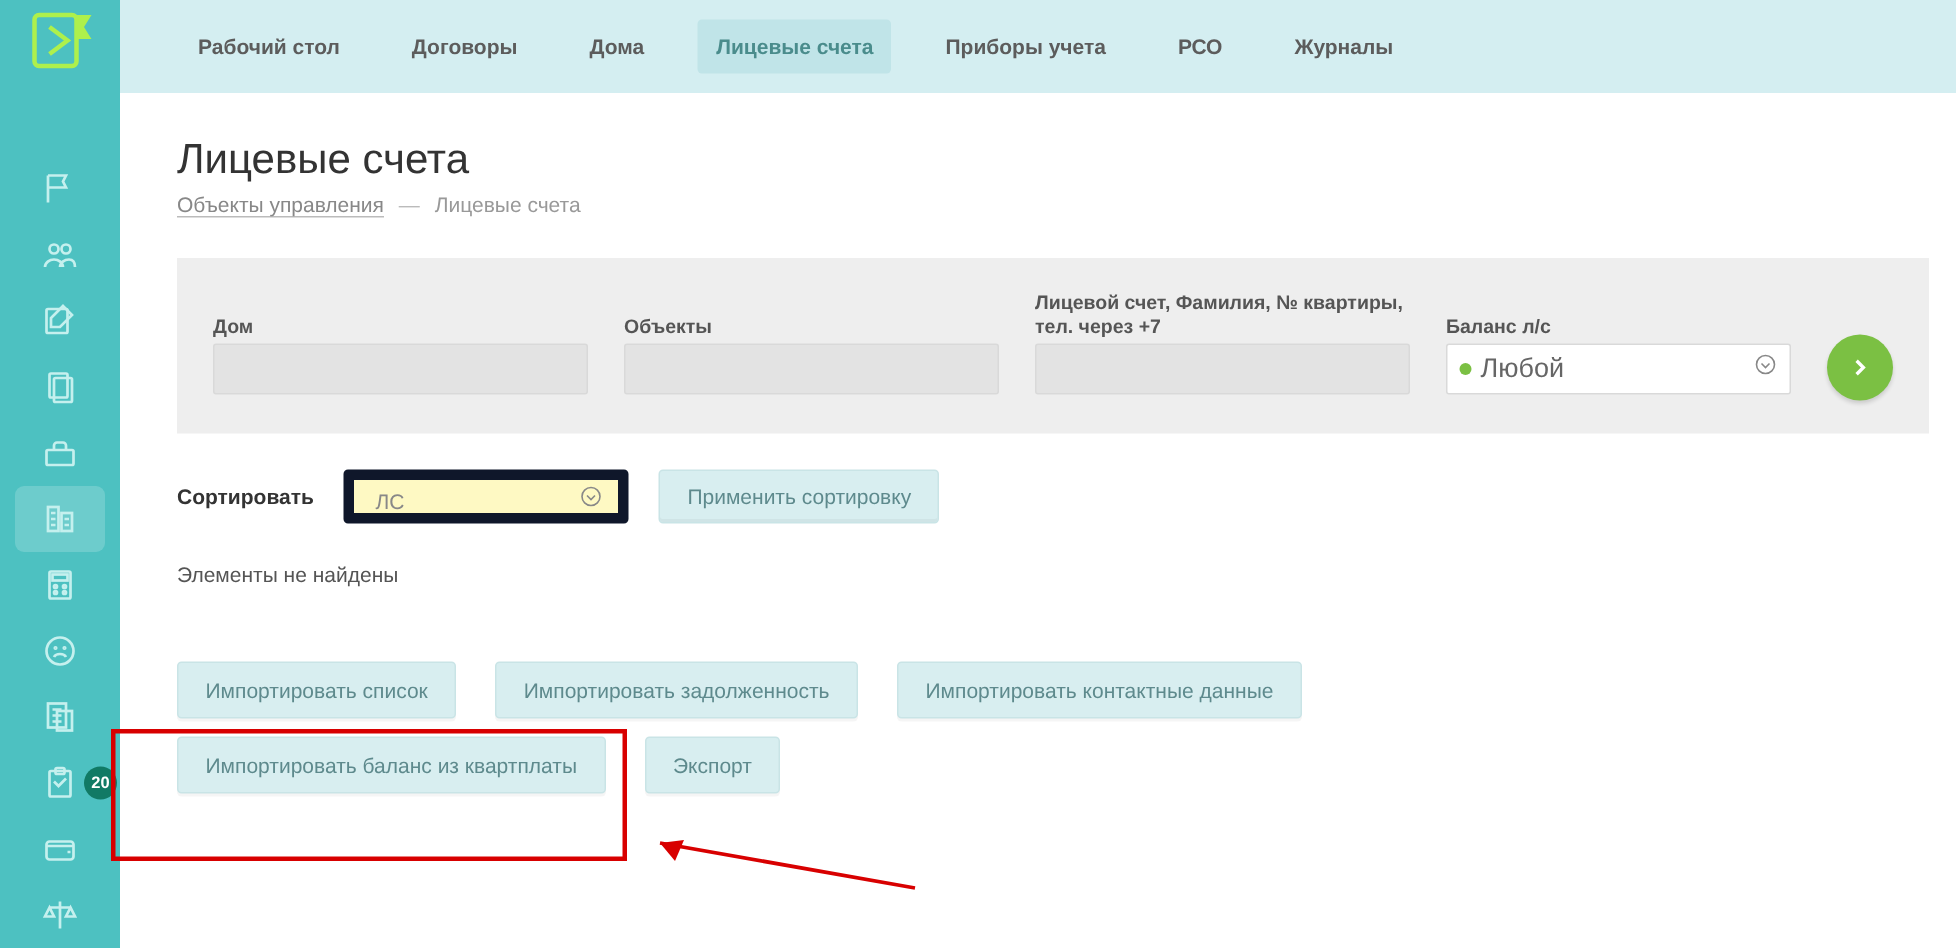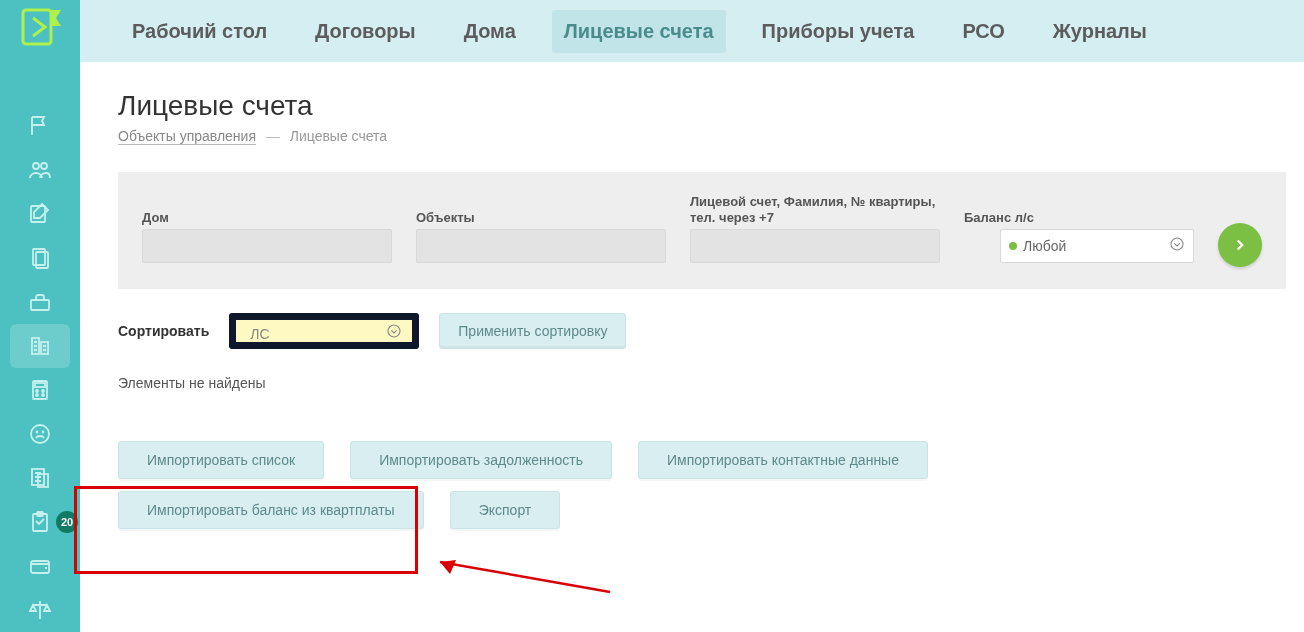--- a/index.html
+++ b/index.html
@@ -11,53 +11,53 @@
   .sidebar .logo { width: 80px; height: 62px; background: #4dc1c1; display:flex; align-items:center; justify-content:center; }
   .sidebar .nav { margin-top: 30px; display:flex; flex-direction:column; gap: 0; align-items:center; width:100%; }
   .sidebar .nav-item { width: 100%; height: 44px; display:flex; align-items:center; justify-content:center; color: #c5f0ee; position: relative; cursor: pointer; }
   .sidebar .nav-item.active { background: rgba(255,255,255,0.18); border-radius: 6px; margin: 0 10px; width: 60px; }
   .sidebar .nav-item svg { width: 24px; height: 24px; stroke: #c5f0ee; fill: none; stroke-width: 1.8; }
   .sidebar .badge { position:absolute; left: 56px; top: 50%; transform: translateY(-50%); background:#117a65; color:#fff; font-size:11px; font-weight:bold; border-radius: 50%; width:22px; height:22px; display:flex; align-items:center; justify-content:center; }
 
   
   .main { flex:1; display:flex; flex-direction:column; }
   .topbar { height: 62px; background: #d4eef1; display:flex; align-items:center; padding-left: 40px; gap: 24px; }
-  .topbar a { color:#5c5c5c; font-size:20px; font-weight:bold; text-decoration:none; padding: 10px 12px; cursor:pointer; border-radius:3px; }
+  .topbar a { color:#5c5c5c; font-size:14px; font-weight:bold; text-decoration:none; padding: 10px 12px; cursor:pointer; border-radius:3px; }
   .topbar a.active { background:#c0e4e8; color:#4a8c8c; }
 
   
   .content { padding: 28px 30px 30px 38px; }
   h1 { font-size: 28px; font-weight: 400; color:#333; margin-bottom: 6px; }
   .breadcrumb { font-size: 14px; color:#999; margin-bottom: 28px; }
   .breadcrumb .crumb-link { color:#888; border-bottom:1px solid #bbb; cursor:pointer; }
   .breadcrumb .sep { margin: 0 6px; color:#bbb; }
 
   
   .filter-panel { background:#eeeeee; padding: 22px 24px 26px 24px; display:flex; align-items:flex-end; gap: 24px; position: relative; }
   .fp-field { display:flex; flex-direction:column; gap:2px; }
   .fp-label { font-size:13px; font-weight:bold; color:#555; line-height:1.25; }
   .fp-input { height: 34px; background:#e3e3e3; border:1px solid #d9d9d9; border-radius:2px; padding: 0 8px; font-size:14px; }
-  .fp-select { height: 34px; background:#fff; border:1px solid #d9d9d9; border-radius:2px; padding: 0 30px 0 22px; font-size:14px; color:#666; display:flex; align-items:center; position:relative; cursor:pointer;margin-left:36px; }
+  .fp-select { height: 34px; background:#fff; border:1px solid #d9d9d9; border-radius:2px; padding: 0 30px 0 22px; font-size:18px; color:#666; display:flex; align-items:center; position:relative; cursor:pointer; }
   .fp-select .dot { width:8px; height:8px; border-radius:50%; background:#7bc043; position:absolute; left:8px; }
   .fp-select .chev { position:absolute; right:8px; }
   .go-btn { width:44px; height:44px; border-radius:50%; background:#7bc043; display:flex; align-items:center; justify-content:center; cursor:pointer; box-shadow: 0 2px 3px rgba(0,0,0,0.15); margin-bottom: -4px; }
   .go-btn svg { stroke:#fff; fill:none; stroke-width:3; width:18px; height:18px; }
 
   
   .sort-row { margin-top: 24px; display:flex; align-items:center; gap: 20px; }
   .sort-label { font-size:14px; font-weight:bold; color:#333; }
   .pill-select { height:36px; background:#fef9c3; border:7px solid #0f172a; border-radius:3px; padding:0 34px 0 14px; font-size:14px; color:#888; display:flex; align-items:flex-end; position:relative; cursor:pointer; }
   .pill-select .chev { position:absolute; right:10px; }
   .apply-btn { height:36px; background:#d8eef0; border:1px solid #c9e4e6; border-radius:3px; padding:0 18px; font-size:14px; color:#5e8a8d; cursor:pointer; box-shadow: inset 0 -2px 0 rgba(0,0,0,0.04); }
 
   .empty-msg { margin-top: 26px; font-size:14px; color:#555; }
 
   
   .actions { margin-top: 50px; display:flex; flex-wrap:wrap; gap: 18px 26px; }
-  .act-btn { height:38px; background:#d8eef0; border:1px solid #c9e4e6; border-radius:3px; padding:0 28px; font-size:14px; color:#5e8a8d; cursor:pointer; display:flex; align-items:center; box-shadow: 0 2px 0 rgba(0,0,0,0.04); }
+  .act-btn { height:38px; background:#d8eef0; border:1px solid #c9e4e6; border-radius:3px; padding:0 18px; font-size:14px; color:#5e8a8d; cursor:pointer; display:flex; align-items:center; box-shadow: 0 2px 0 rgba(0,0,0,0.04); }
 
   .row2 { margin-top: 12px; display:flex; gap:26px; align-items:center; }
 
   
   .highlight-box { position:absolute; border:3px solid #d80000; pointer-events:none; }
   .arrow-svg { position:absolute; pointer-events:none; }
 
   .chev svg { width:16px; height:16px; stroke:#888; fill:none; stroke-width:1.6; }
 </style>
 </head>

